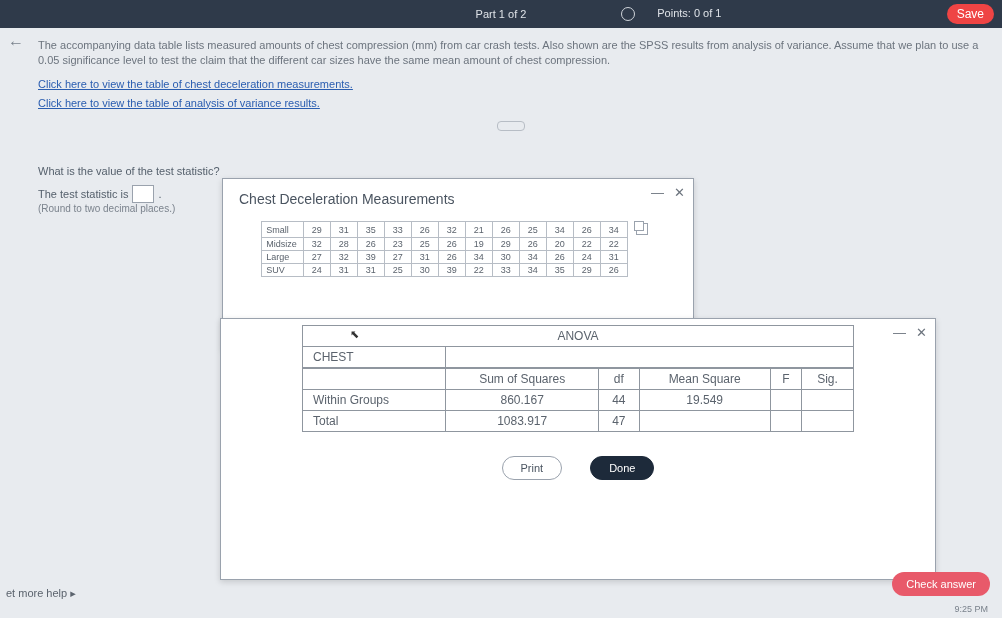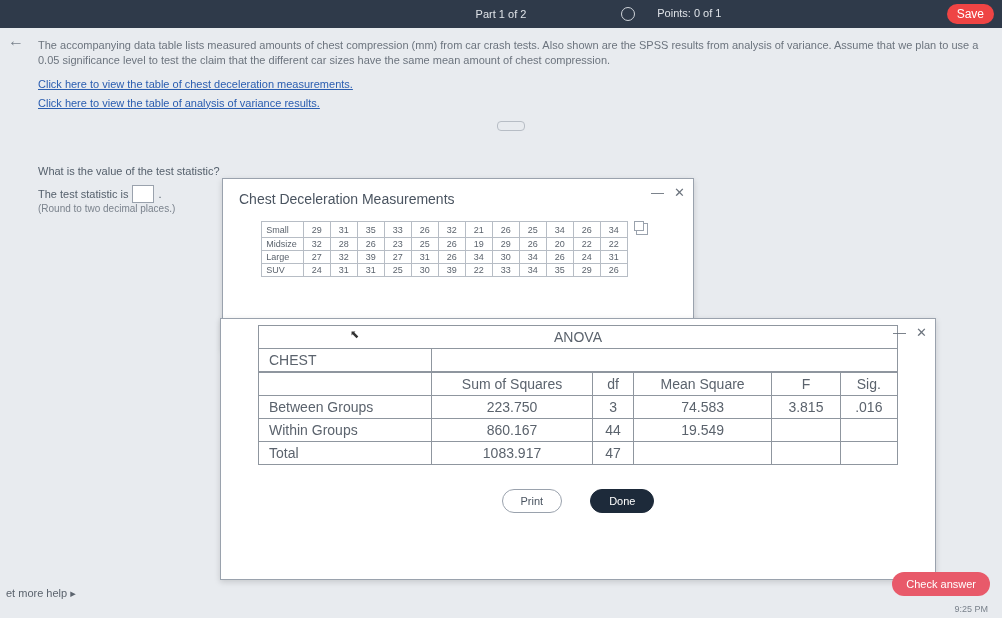--- a/index.html
+++ b/index.html
@@ -24,21 +24,21 @@
 .modal .controls span{cursor:pointer}
 .modal1{left:222px;top:178px;width:470px;height:170px}
 .datatable{border-collapse:collapse;margin:8px auto 0;font-size:9px;color:#5b636d}
 .datatable td,.datatable th{border:1px solid #b7bdc5;padding:1px 4px;text-align:center;min-width:18px;font-weight:normal}
 .datatable th{text-align:left;padding-right:6px}
 .copy-icon{display:inline-block;width:10px;height:10px;border:1px solid #9aa2ad;position:relative;margin-left:2px}
 .copy-icon::after{content:"";position:absolute;width:8px;height:8px;border:1px solid #9aa2ad;left:-3px;top:-3px;background:#fff}
 .modal2{left:220px;top:318px;width:714px;height:260px}
 .modal2 .title{padding:14px 18px 8px}
 .cursor{position:absolute;left:350px;top:328px;font-size:11px;color:#333}
-.anovatable{border-collapse:collapse;margin:6px auto 0;width:640px;font-size:14px;color:#5b636d}
+.anovatable{border-collapse:collapse;margin:6px auto 0;width:552px;font-size:12px;color:#5b636d}
 .anovatable td,.anovatable th{border:1px solid #8f969f;padding:3px 6px;text-align:center;font-weight:normal}
 .anovatable .hdr td{border-top:2px solid #8f969f}
 .anovatable .lbl{text-align:left;padding-left:10px}
 .anovatable .chestrow td{border-bottom:none}
 .btnrow{display:flex;gap:28px;justify-content:center;margin-top:24px}
 .btn{border:1px solid #9aa2ad;border-radius:16px;padding:5px 18px;font-size:11px;cursor:pointer}
 .btn-print{background:#fff;color:#4a5460}
 .btn-done{background:#1d2a3a;color:#fff;border-color:#1d2a3a}
 .footer{position:absolute;left:0;bottom:18px;font-size:11px;color:#5b636d;padding-left:6px}
 .check{position:absolute;right:12px;bottom:22px;background:#e85a6a;color:#fff;border-radius:16px;padding:6px 14px;font-size:11px}
@@ -163,28 +163,20 @@
           <td class="lbl" style="border-bottom:none">CHEST</td>
           <td colspan="5" style="border-bottom:none"></td>
         </tr>
     <tr class="hdr">
       <td></td>
       <td>Sum of Squares</td>
       <td>df</td>
       <td>Mean Square</td>
       <td>F</td>
       <td>Sig.</td>
-    </tr>
-    <tr>
-      <td class="lbl">Between Groups</td>
-      <td>223.750</td>
-      <td>3</td>
-      <td>74.583</td>
-      <td>3.815</td>
-      <td>.016</td>
     </tr>
     <tr>
       <td class="lbl">Within Groups</td>
       <td>860.167</td>
       <td>44</td>
       <td>19.549</td>
       <td></td>
           <td></td>
     </tr>
     <tr>

